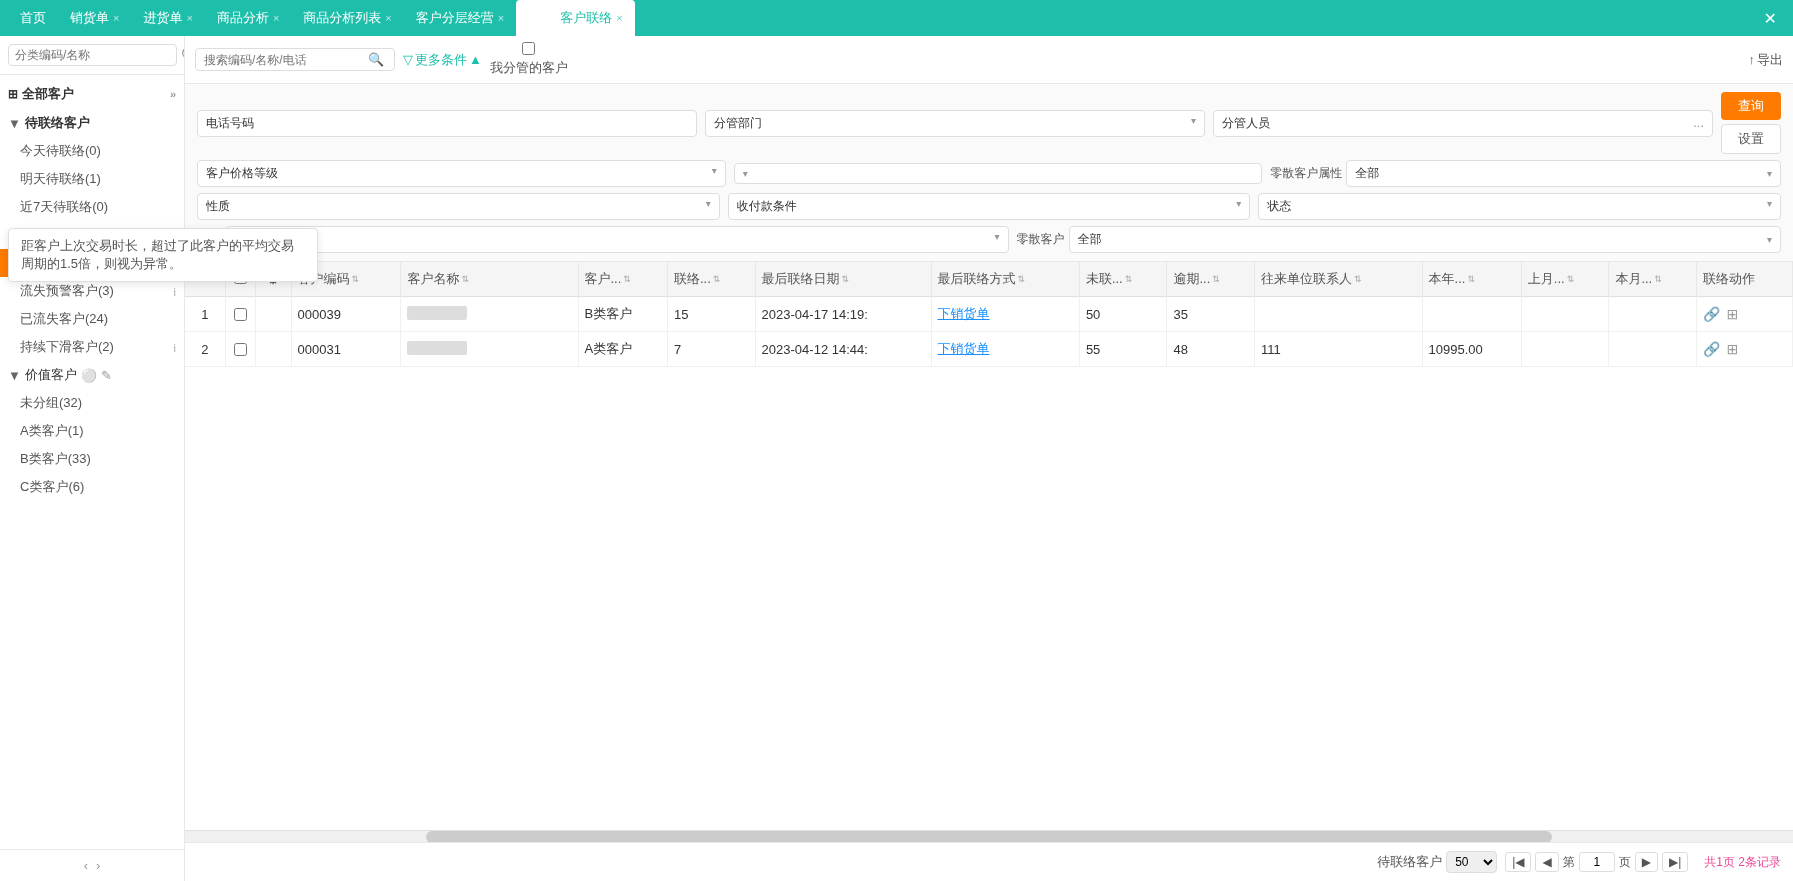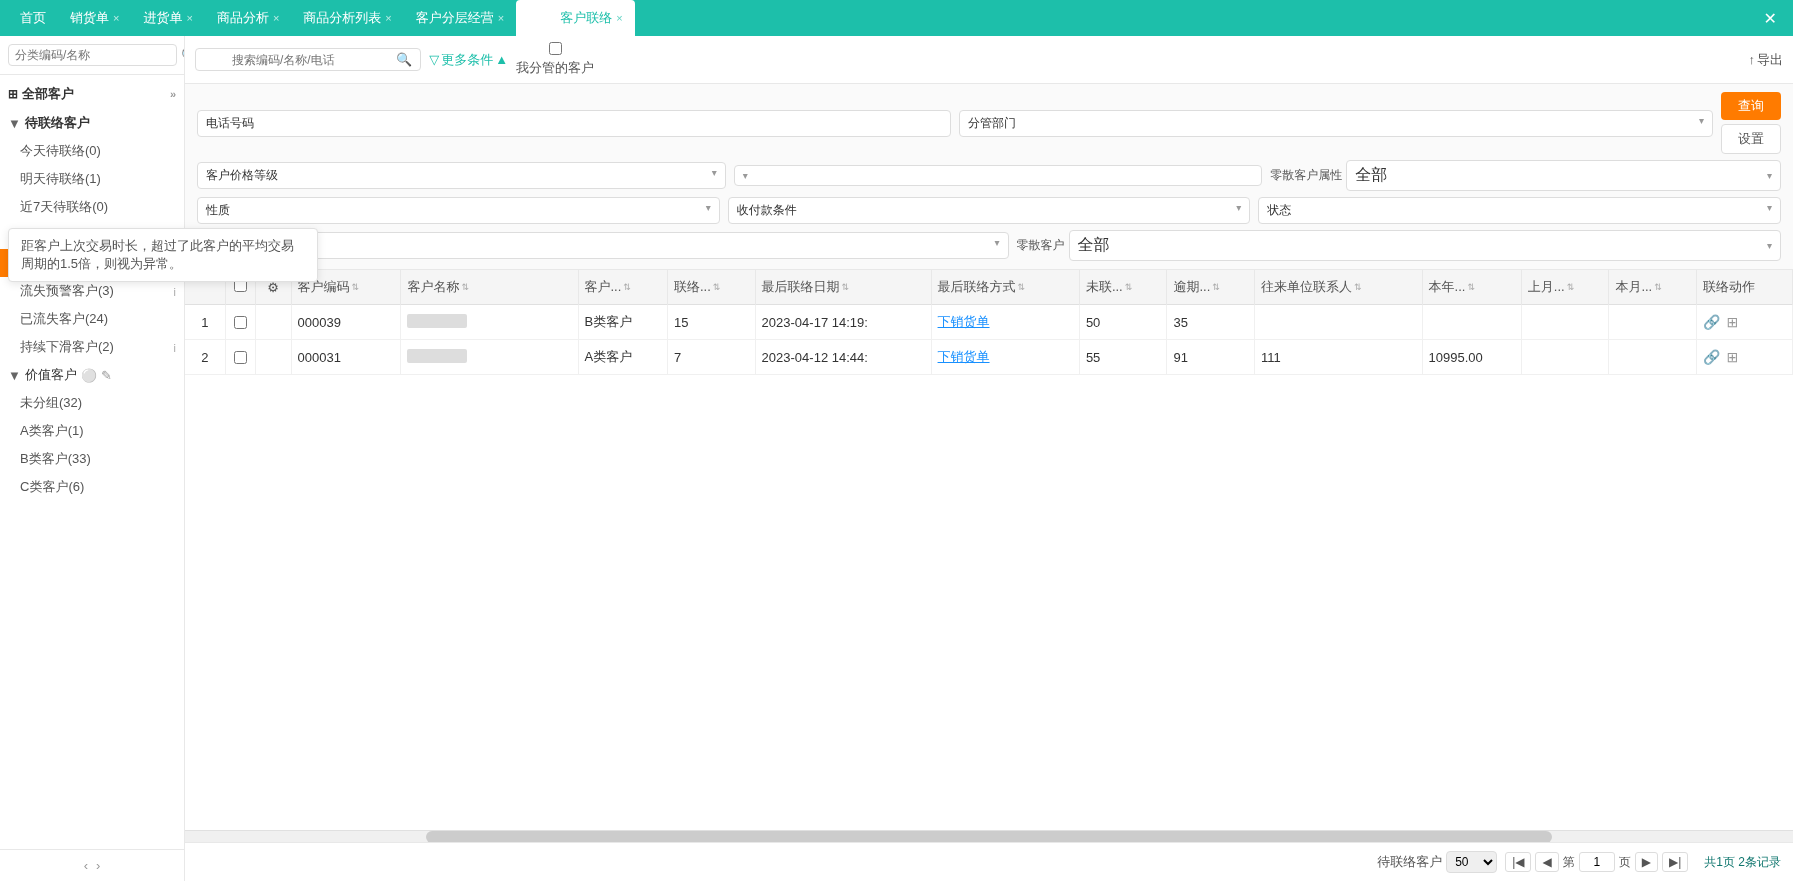--- a/index.html
+++ b/index.html
@@ -254,21 +254,21 @@
     .filter-select {
       display: flex;
       align-items: center;
       border: 1px solid #ddd;
       border-radius: 4px;
       padding: 4px 8px;
       background: white;
       flex: 1;
       cursor: pointer;
     }
-    .filter-select .select-val { font-size: 16px; flex: 1; color: #333; }
+    .filter-select .select-val { font-size: 12px; flex: 1; color: #333; }
     .filter-select .arrow { color: #999; font-size: 10px; }
 
     .more-dots {
       color: #999;
       cursor: pointer;
       padding: 0 4px;
     }
 
     
     .table-area {
@@ -546,21 +546,21 @@
         <span style="color:#999;cursor:pointer;">‹</span>
         <span style="color:#999;cursor:pointer;">›</span>
       </div>
     </div>
   </div>
 
   <div class="content-area">
 
     <div class="filter-bar">
       <div class="search-input-wrap">
-        <input type="text" style="border: none; outline: none; font-size: 12px; width: 160px; margin-left: 28px;" placeholder="搜索编码/名称/电话">
+        <input type="text" style="border: none; outline: none; font-size: 12px; width: 160px;" placeholder="搜索编码/名称/电话">
         <span style="color:#999;cursor:pointer;">🔍</span>
       </div>
       <div class="more-conditions">
         <span>▽</span>
         <span>更多条件</span>
         <span>▲</span>
       </div>
       <label class="my-customers">
         <input type="checkbox" style="">
         <span>我分管的客户</span>
@@ -573,20 +573,24 @@
 
     <div class="advanced-filter">
 
       <div class="filter-row">
         <div class="filter-field">
           <span class="field-label">电话号码</span>
         </div>
         <div class="filter-field filter-field-wide">
           <span class="field-label">分管部门</span>
           <span class="dropdown-arrow">▾</span>
+        </div>
+        <div class="filter-field" style="flex:1;position:relative;">
+          <span class="field-label">分管人员</span>
+          <span style="margin-left:auto;color:#999;cursor:pointer;">...</span>
         </div>
         <div class="filter-actions">
           <button class="btn-query">查询</button>
           <button class="btn-settings">设置</button>
         </div>
       </div>
 
       <div class="filter-row">
         <div class="filter-field filter-field-wide">
           <span class="field-label">客户价格等级</span>
@@ -769,21 +773,21 @@
             <td>
               <span class="customer-name-blur"></span>
             </td>
             <td>A类客户</td>
             <td>7</td>
             <td>2023-04-12 14:44:</td>
             <td>
               <span class="link-text">下销货单</span>
             </td>
             <td>55</td>
-            <td>91</td>
+            <td>48</td>
             <td>111</td>
             <td>10995.00</td>
             <td></td>
             <td></td>
             <td>
               <div class="action-icons">
                 <span class="action-icon">🔗</span>
                 <span class="action-icon">⊞</span>
               </div>
             </td>
@@ -807,17 +811,17 @@
       </div>
       <div class="pagination-btns">
         <button>|◀</button>
         <button>◀</button>
         <span style="font-size:12px;color:#555;">第</span>
         <input class="current-page" type="text" value="1" style="">
         <span style="font-size:12px;color:#555;">页</span>
         <button>▶</button>
         <button>▶|</button>
       </div>
-      <span style="font-size:12px;color:#0f766e;margin-left:8px;">共1页 2条记录</span>
+      <span style="font-size:12px;color:#ec4899;margin-left:8px;">共1页 2条记录</span>
     </div>
 
   </div>
 </div>
 
 </body></html>

